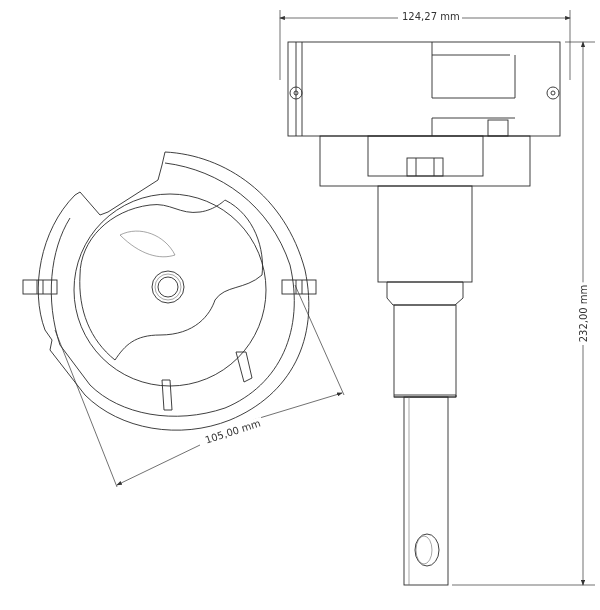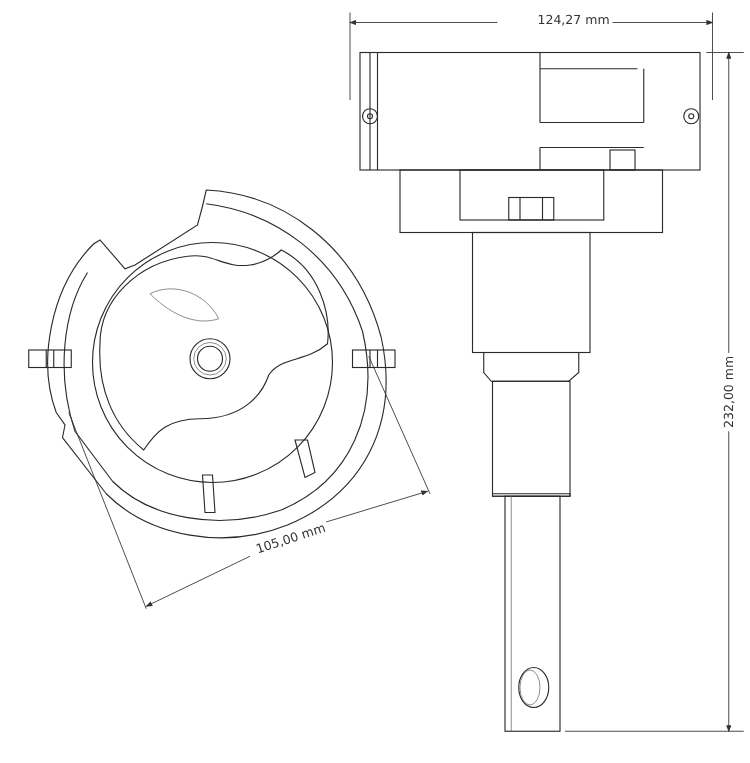--- a/index.html
+++ b/index.html
@@ -101,15 +101,15 @@
   </g>
 
   <g>
     <line class="dim" x1="565" y1="42" x2="595" y2="42"></line>
     <line class="dim" x1="452" y1="585" x2="595" y2="585"></line>
     <line class="dim" x1="583" y1="42" x2="583" y2="285" marker-start="url(#arrs)"></line>
     <line class="dim" x1="583" y1="345" x2="583" y2="585" marker-end="url(#arr)"></line>
   </g>
 </svg>
 
-<div class="lbl" style="left:400px; top:11px;margin-left:28px;">124,27 mm</div>
+<div class="lbl" style="left:400px; top:11px;">124,27 mm</div>
 <div class="lbl" style="left:553px; top:308px; transform:rotate(-90deg);">232,00 mm</div>
 <div class="lbl" style="left:202px; top:426px; transform:rotate(-18deg);">105,00 mm</div>
 
 </body></html>

